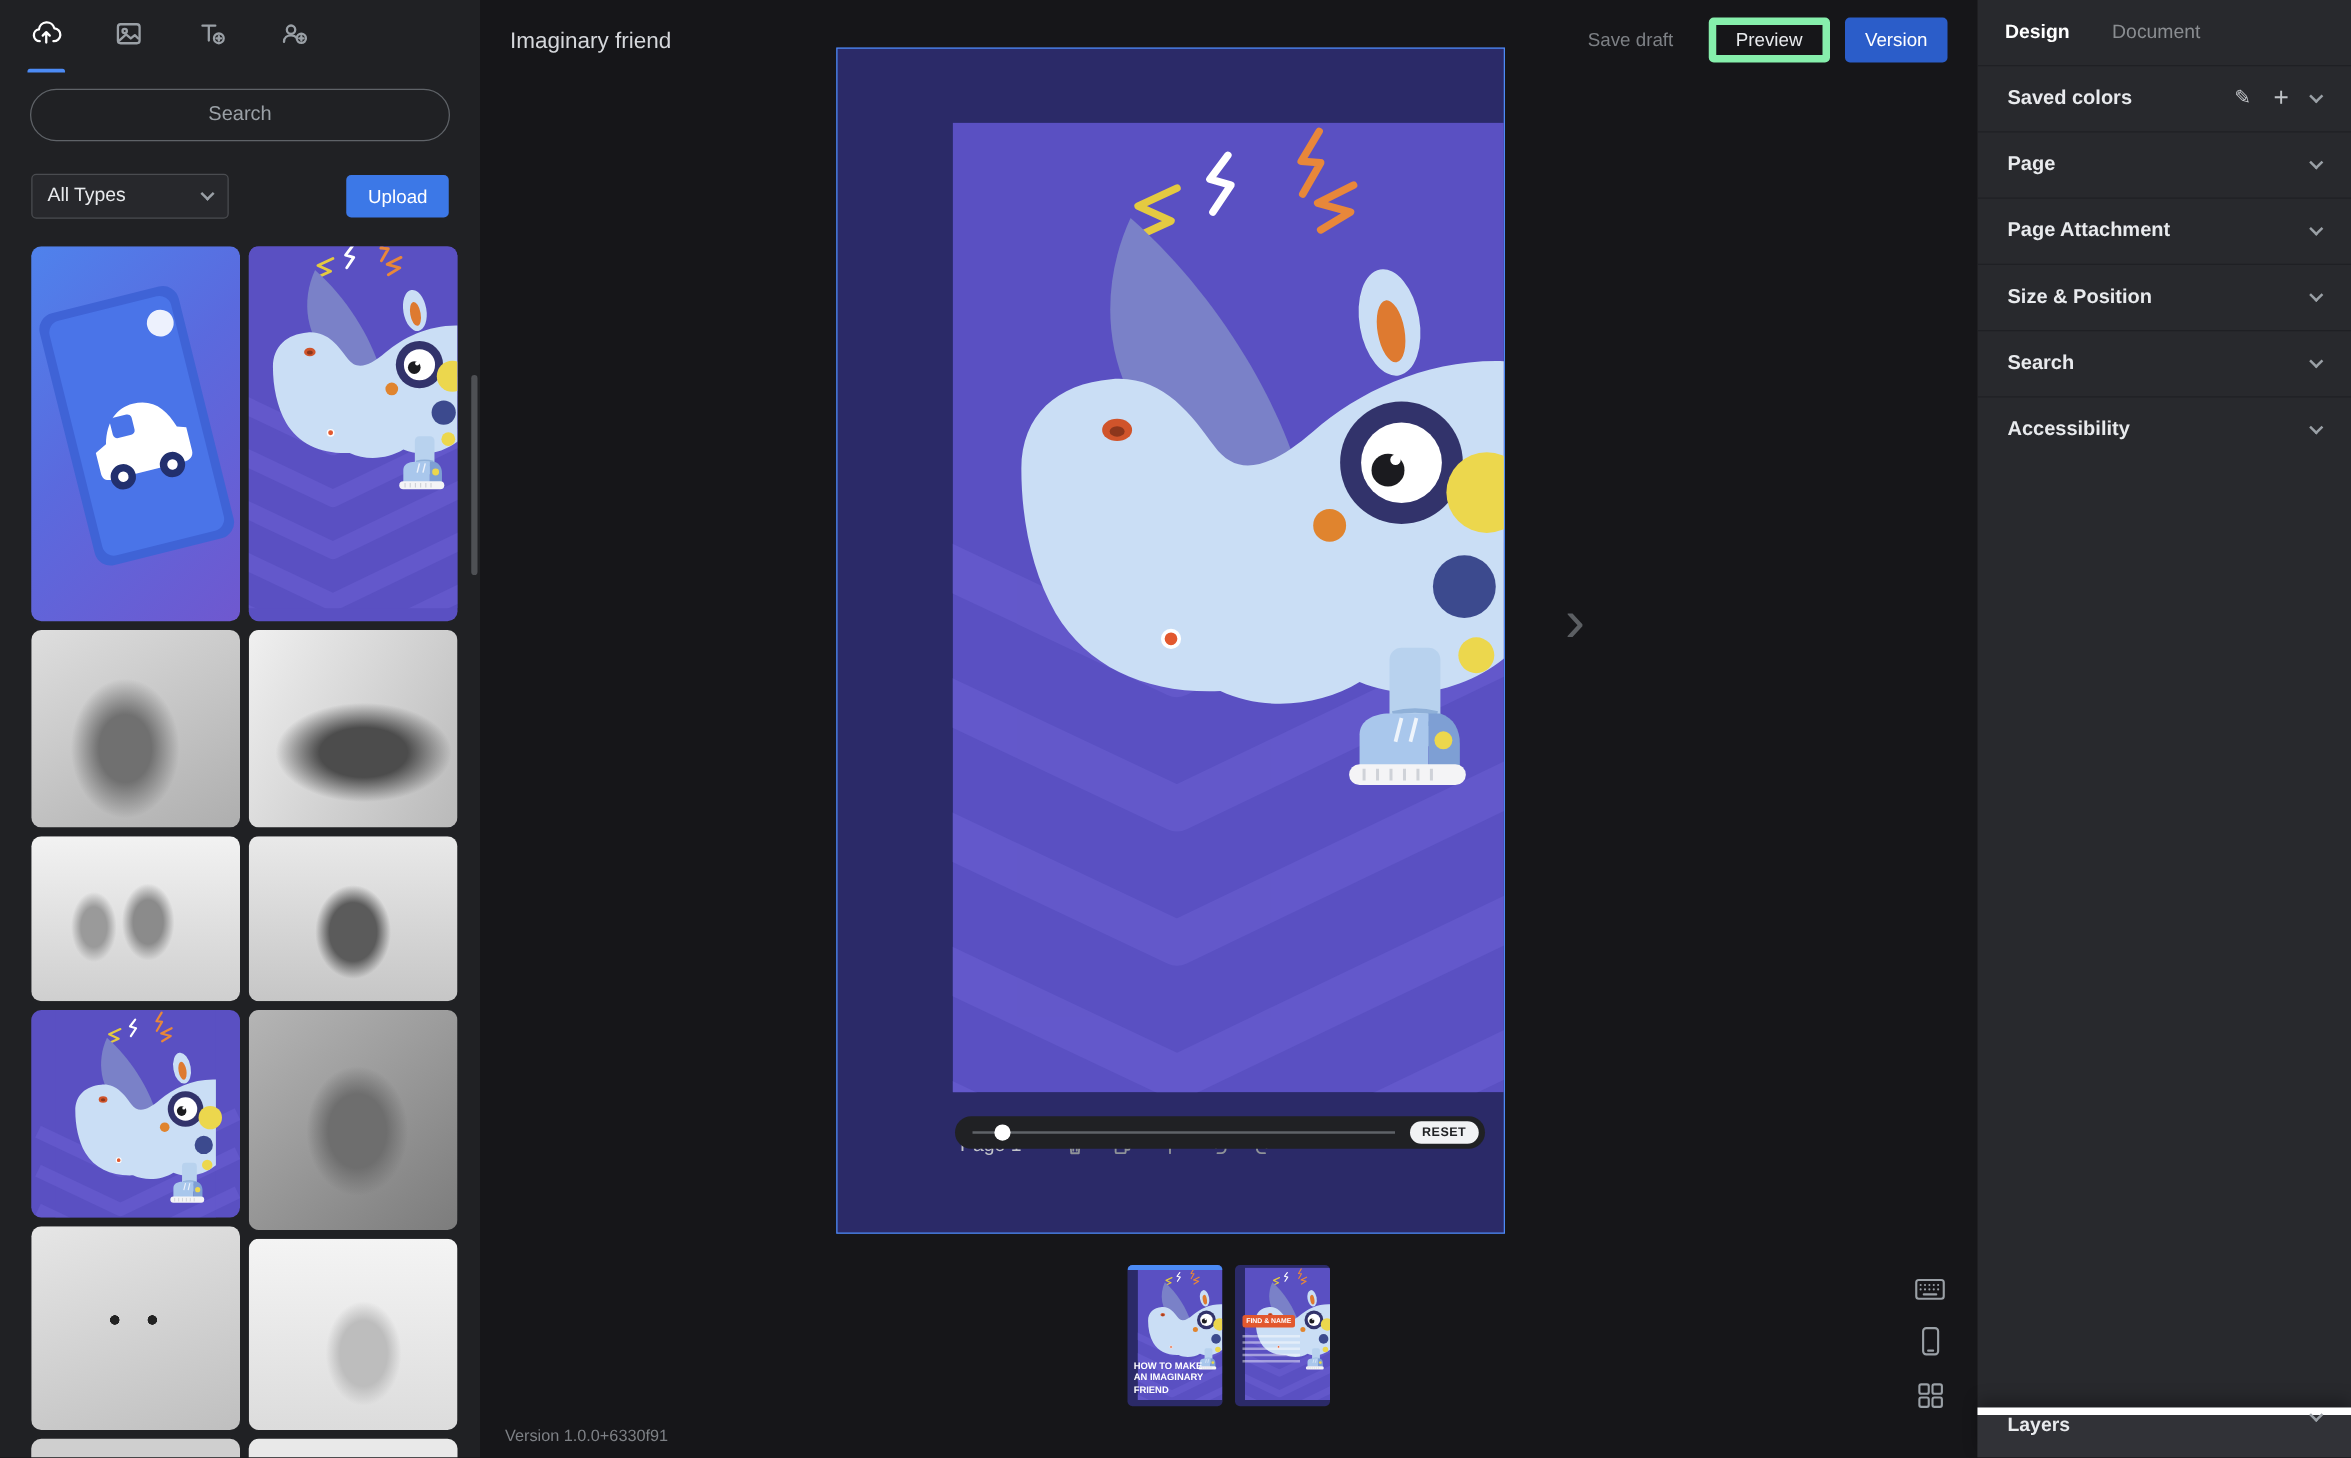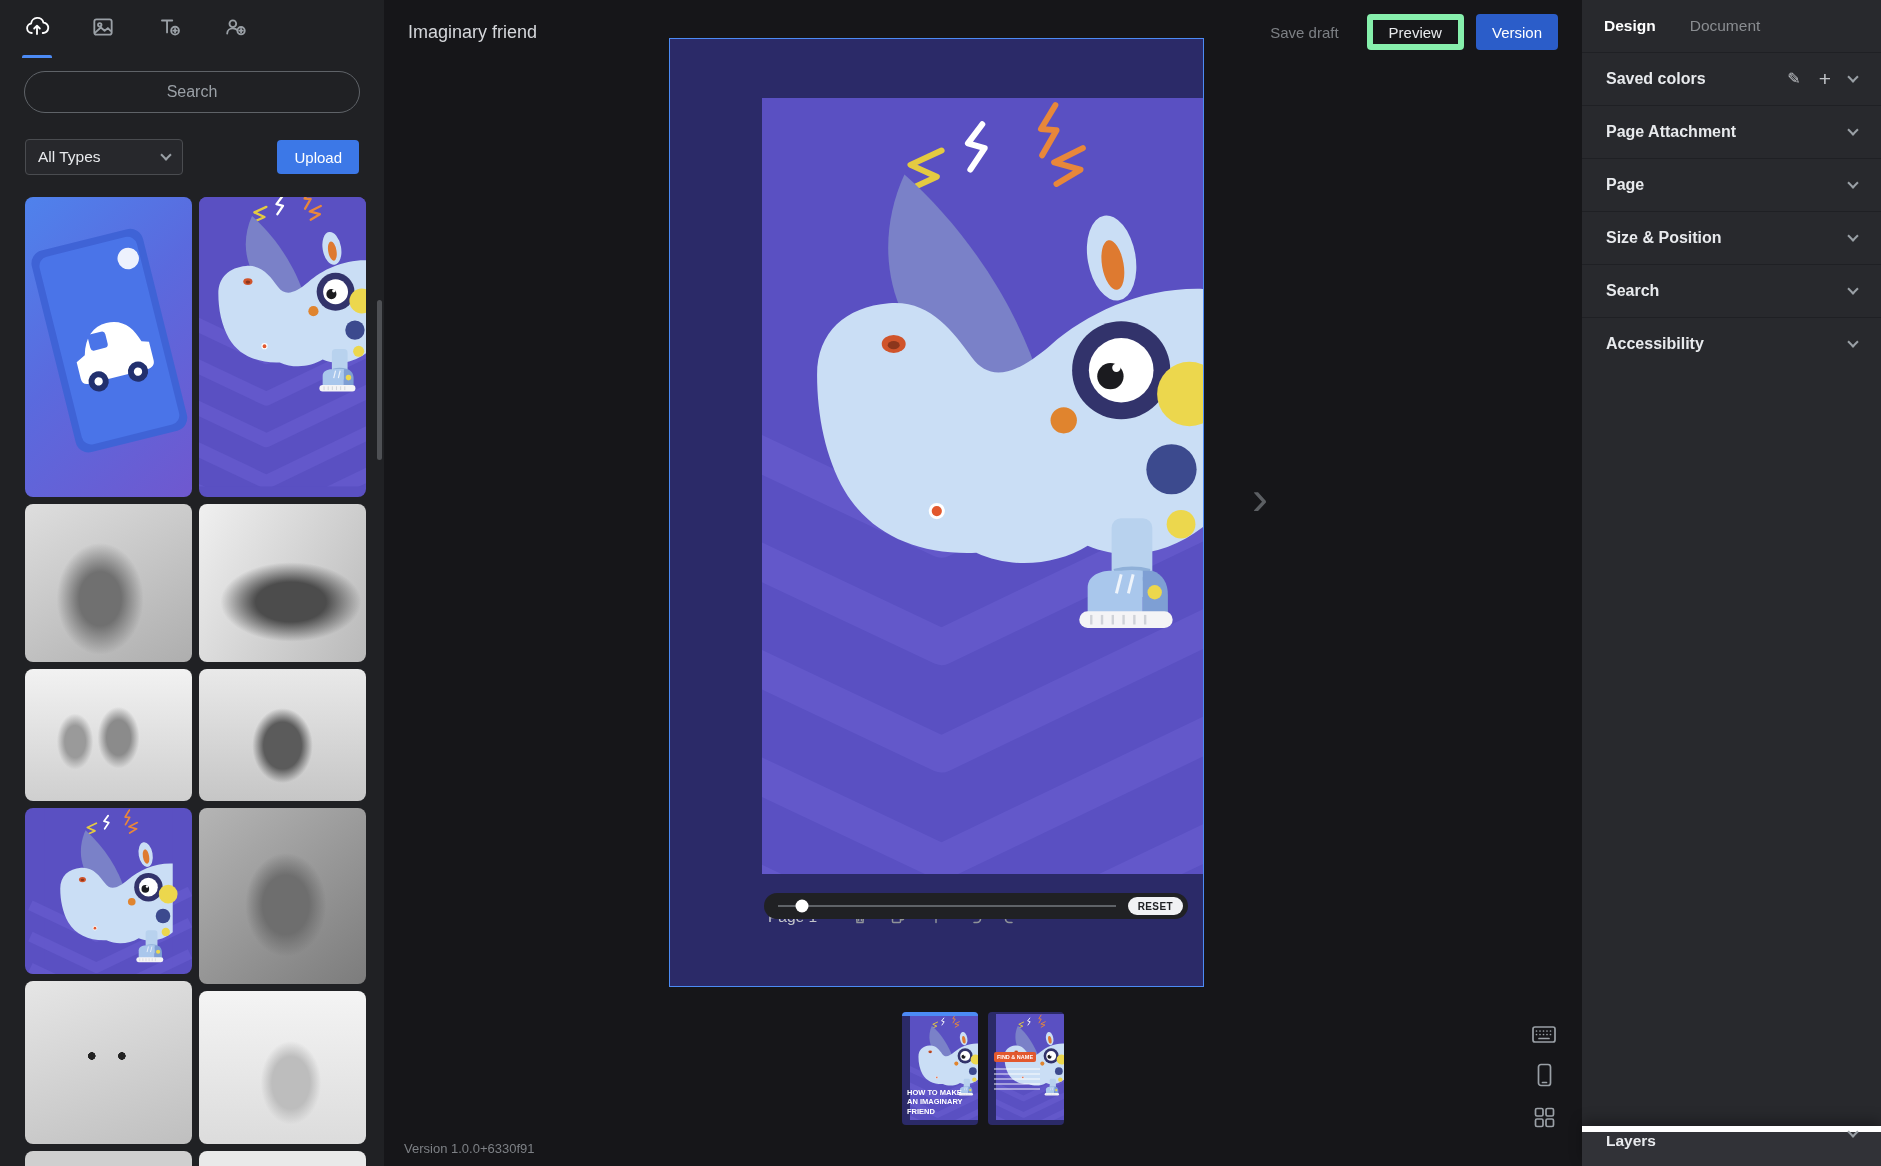--- a/index.html
+++ b/index.html
@@ -365,25 +365,25 @@
     <div class="row">
       <span class="row-label">Saved colors</span>
       <span class="sc-icons">
         <span class="glyph">✎</span>
         <span class="glyph plus">+</span>
         <span class="chev"></span>
       </span>
     </div>
 
     <div class="row">
+      <span class="row-label">Page</span>
+      <span class="chev"></span>
+    </div>
+    <div class="row">
       <span class="row-label">Page Attachment</span>
-      <span class="chev"></span>
-    </div>
-    <div class="row">
-      <span class="row-label">Page</span>
       <span class="chev"></span>
     </div>
     <div class="row">
       <span class="row-label">Size &amp; Position</span>
       <span class="chev"></span>
     </div>
     <div class="row">
       <span class="row-label">Search</span>
       <span class="chev"></span>
     </div>

